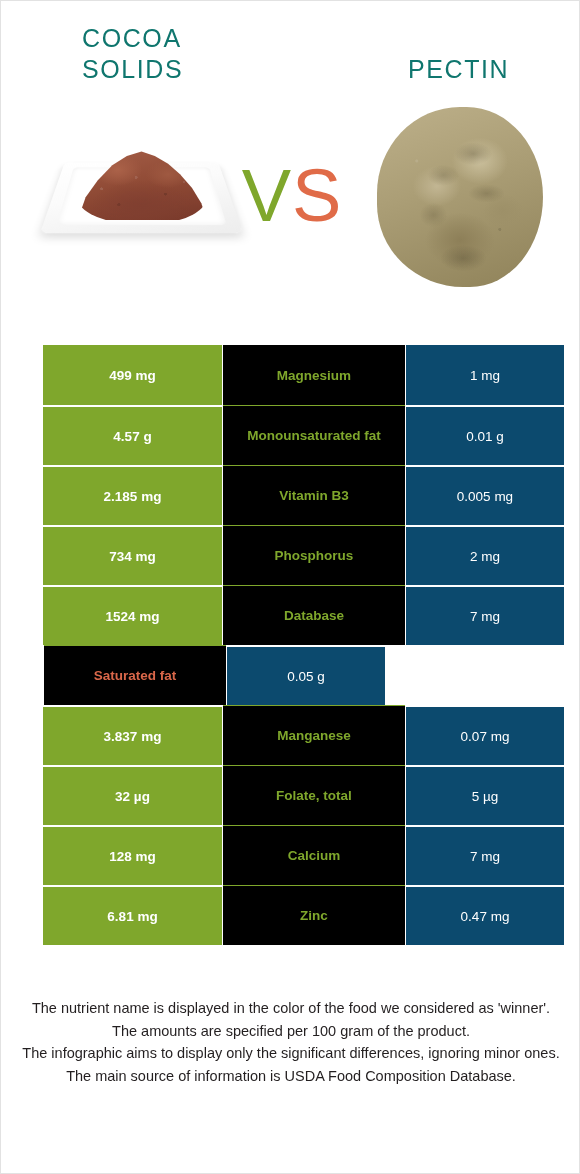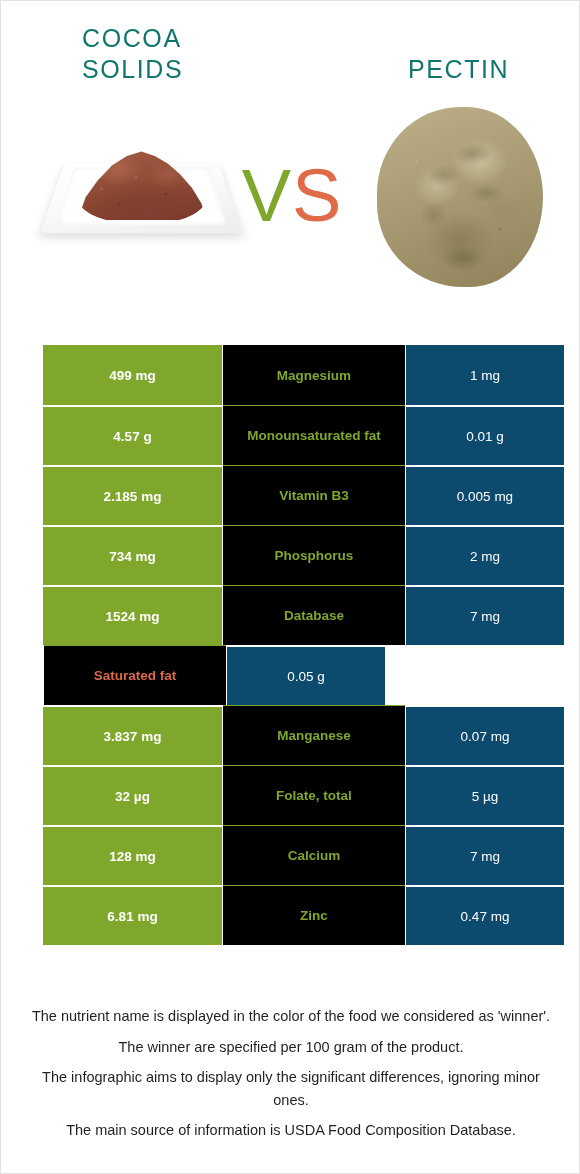--- a/index.html
+++ b/index.html
@@ -212,21 +212,21 @@
     position: absolute;
     left: 20px;
     top: 996px;
     width: 540px;
     text-align: center;
     color: #231f20;
     font-size: 14.5px;
     line-height: 22.5px;
     font-family: "Liberation Sans", sans-serif;
   }
-  .footer p { margin: 8px; }
+  .footer p { margin: 0; }
 </style>
 </head>
 <body>
 
 <div class="titles">
   <div class="title title-left">Cocoa solids</div>
   <div class="title title-right">Pectin</div>
 </div>
 
 <div class="hero">
@@ -310,16 +310,16 @@
   <div class="row">
     <div class="cell cell-left">6.81 mg</div>
     <div class="cell cell-mid win-green">Zinc</div>
     <div class="cell cell-right">0.47 mg</div>
   </div>
 
 </div>
 
 <div class="footer">
   <p>The nutrient name is displayed in the color of the food we considered as 'winner'.</p>
-  <p>The winner are specified per 100 gram of the product.</p>
+  <p>The amounts are specified per 100 gram of the product.</p>
   <p>The infographic aims to display only the significant differences, ignoring minor ones.</p>
   <p>The main source of information is USDA Food Composition Database.</p>
 </div>
 
 </body></html>

